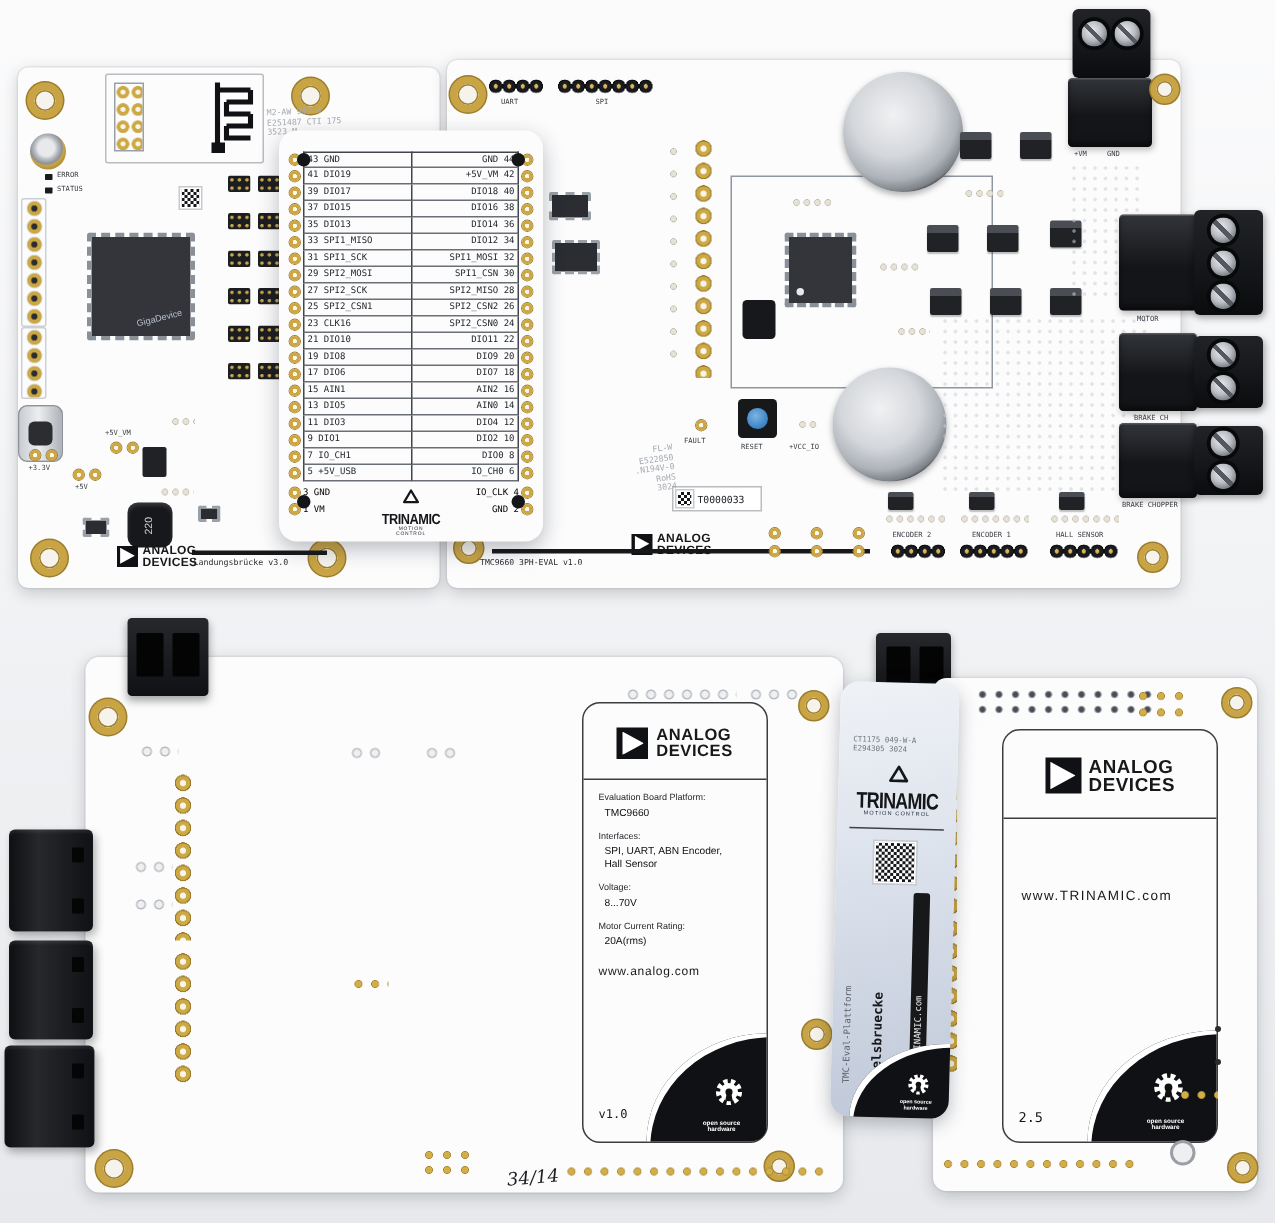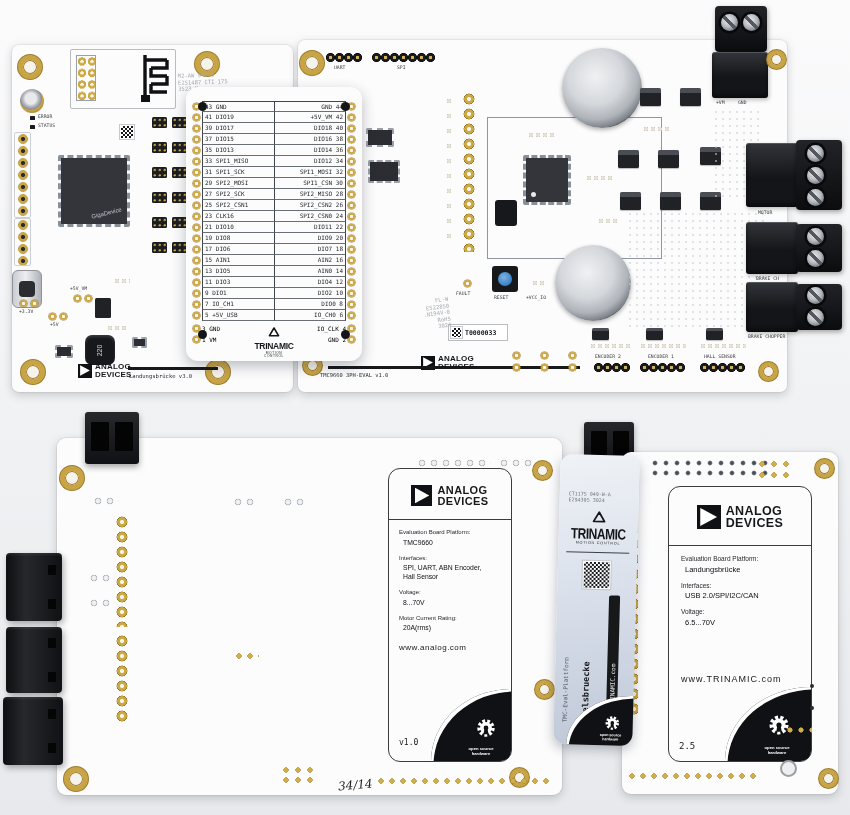--- a/index.html
+++ b/index.html
@@ -188,21 +188,21 @@
     <div class="pad7" style="left:166px;top:240px"></div>
     <div class="lbl" style="left:158px;top:251px">FAULT</div>
     <div class="abs" style="left:194px;top:226px;width:26px;height:26px;background:#17181a;border-radius:3px">
       <span class="abs" style="left:6px;top:6px;width:14px;height:14px;border-radius:50%;background:radial-gradient(circle at 42% 38%,#7fb3e0,#4189cb 60%,#2b6aa6)"></span>
     </div>
     <div class="lbl" style="left:196px;top:255px">RESET</div>
     <div class="dotrow" style="left:234px;top:240px;width:14px"></div>
     <div class="lbl" style="left:228px;top:255px">+VCC_IO</div>
     <div class="abs" style="left:150px;top:284px;width:60px;height:17px;background:#fff;border:1px solid #b9bcc1;display:flex;align-items:center;gap:3px;padding:1px 2px">
       <span class="qr" style="width:11px;height:11px;flex:none;display:inline-block"></span>
-      <span class="mono" style="font-size:6.5px;font-weight:bold;color:#17181a">T0000033</span>
+      <span class="mono" style="font-size:6.5px;font-weight:normal;color:#17181a">T0000033</span>
     </div>
     <div class="stamp" style="left:112px;top:258px;width:40px;text-align:right;transform:rotate(-7deg)">
       <div>FL-W</div>
       <div>E522850</div>
       <div>.N194V-0</div>
       <div>RoHS</div>
       <div>3024</div>
     </div>
     <div class="adi" style="left:123px;top:315px">
       <span class="adi-mark">
@@ -522,37 +522,20 @@
     <div class="ring sm" style="left:197px;top:317px"></div>
     <div class="vcol" style="left:6px;top:40px;height:225px;width:10px;background-size:10px 15px"></div>
     <div class="label-box" style="left:46px;top:34px;width:144px;height:276px">
       <div class="adi-lg" style="margin-top:18px">
         <span class="adi-mark" style="width:24px;height:24px">
             <i></i>
           </span>
         <span class="adi-txt" style="font-size:12.5px;line-height:12px"><span>ANALOG</span><br><span>DEVICES</span></span>
       </div>
       <div class="lb-div" style="margin-top:16px"></div>
-      <div style="padding:2px 12px 0">
-
-          <div class="spec">
-            <div class="spec-label" style="font-size:6.5px">Evaluation Board Platform:</div>
-            <div class="spec-value" style="font-size:7.5px">Landungsbrücke</div>
-          </div>
-
-          <div class="spec">
-            <div class="spec-label" style="font-size:6.5px">Interfaces:</div>
-            <div class="spec-value" style="font-size:7.5px">USB 2.0/SPI/I2C/CAN</div>
-          </div>
-
-          <div class="spec">
-            <div class="spec-label" style="font-size:6.5px">Voltage:</div>
-            <div class="spec-value" style="font-size:7.5px">6.5...70V</div>
-          </div>
-        </div>
       <div class="lb-url" style="padding-left:12px;margin-top:46px;font-size:9px;letter-spacing:1px">www.TRINAMIC.com</div>
       <div class="curl" style="width:86px;height:74px">
         <svg style="position:absolute;right:20px;bottom:24px" width="24" height="24" viewBox="0 0 24 24">
             <circle cx="12" cy="12" r="7.5" fill="none" stroke="#fff" stroke-width="4" stroke-dasharray="3 2.2"></circle>
             <circle cx="12" cy="12" r="6.5" fill="#fff"></circle>
             <circle cx="12" cy="12" r="2.6" fill="#111"></circle>
             <path d="M10.4 12.8 h3.2 l1.1 5.4 a7.2 7.2 0 0 1 -5.4 0 Z" fill="#111"></path>
           </svg>
         <div class="oshw-txt" style="right:4px;bottom:4px;width:60px">open source
 hardware</div>

